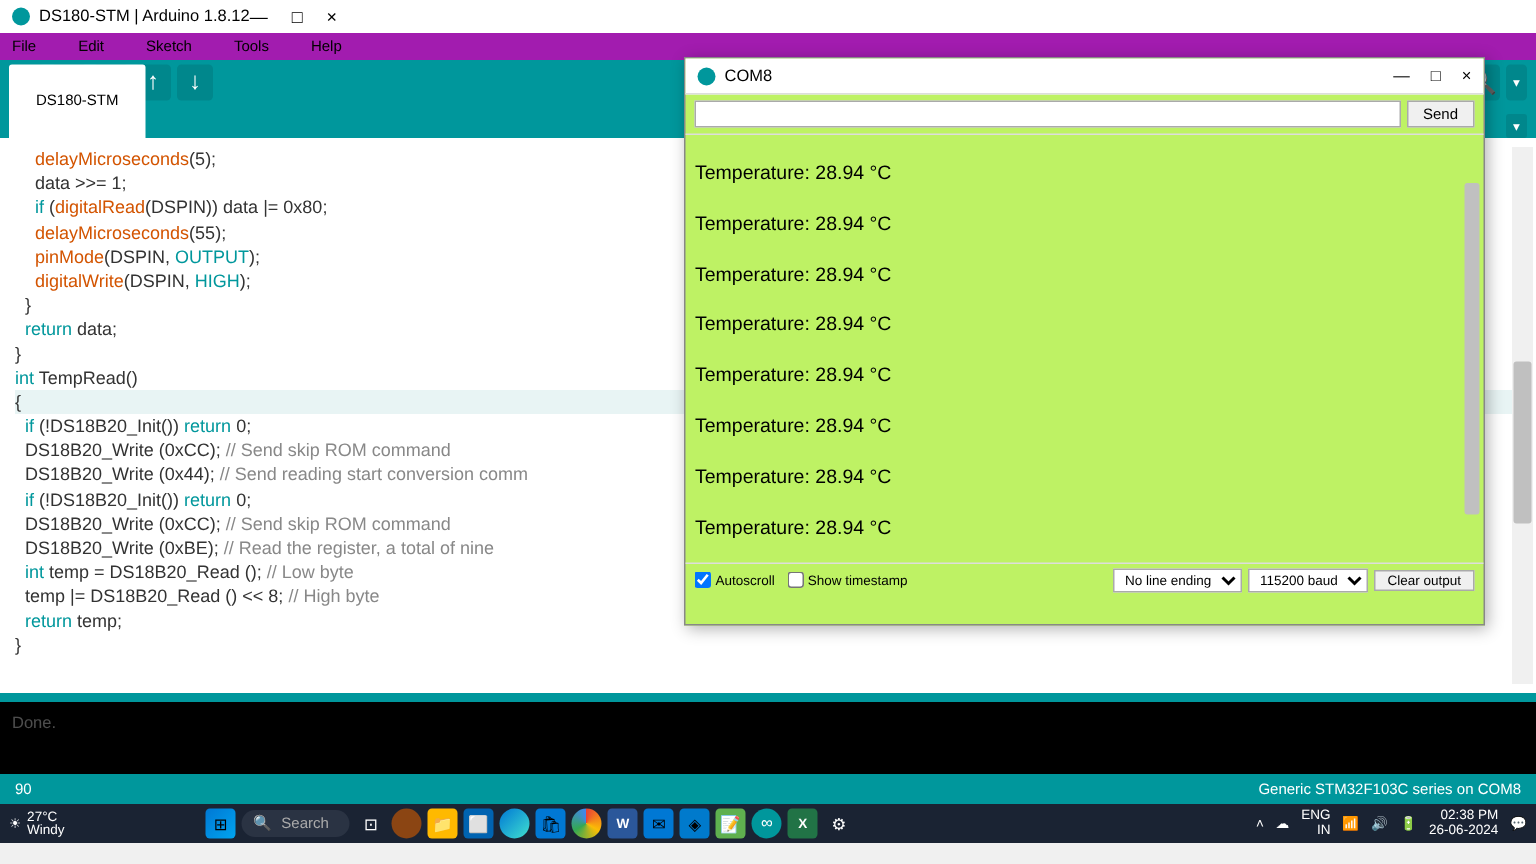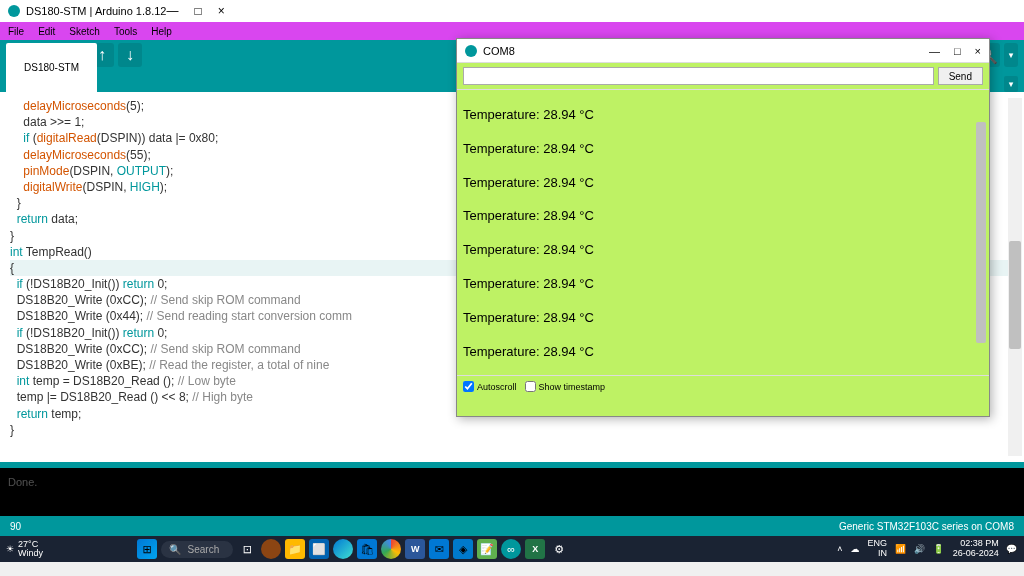--- a/index.html
+++ b/index.html
@@ -5,21 +5,21 @@
     * { margin: 0; padding: 0; box-sizing: border-box; font-family: 'Segoe UI', sans-serif; }
     body { width: 1024px; height: 576px; overflow: hidden; background: #f0f0f0; }
     
     
     .titlebar { height: 22px; background: #fff; display: flex; align-items: center; padding: 0 8px; font-size: 11px; }
     .titlebar-left { display: flex; align-items: center; gap: 6px; }
     .titlebar-icon { width: 12px; height: 12px; background: #00979c; border-radius: 50%; }
     .titlebar-controls { display: flex; gap: 16px; font-size: 12px; }
     
     
-    .menubar { height: 18px; background: #d946ef; display: flex; align-items: center; padding: 0 8px; gap: 14px; font-size: 10px; }
+    .menubar { height: 18px; background: #a21caf; display: flex; align-items: center; padding: 0 8px; gap: 28px; font-size: 10px; }
     .menubar span { cursor: pointer; }
     
     
     .toolbar { height: 30px; background: #00979c; display: flex; align-items: center; padding: 0 6px; justify-content: space-between; }
     .toolbar-left { display: flex; gap: 4px; }
     .toolbar-btn { width: 24px; height: 24px; background: #00878c; border-radius: 3px; display: flex; align-items: center; justify-content: center; cursor: pointer; color: #fff; }
     .toolbar-right { display: flex; gap: 4px; }
     .toolbar-search { width: 24px; height: 24px; background: #00878c; border-radius: 3px; display: flex; align-items: center; justify-content: center; cursor: pointer; color: #fff; }
     .toolbar-dropdown { width: 14px; height: 24px; background: #00878c; border-radius: 3px; cursor: pointer; color: #fff; display: flex; align-items: center; justify-content: center; font-size: 9px; }
     
@@ -238,14 +238,23 @@
   </div>
   <div class="serial-footer">
     <label class="serial-check">
       <input type="checkbox" checked="" style="">
       <span>Autoscroll</span>
     </label>
     <label class="serial-check">
       <input type="checkbox" style="">
       <span>Show timestamp</span>
     </label>
+    <div style="margin-left:auto;display:flex;gap:4px;align-items:center">
+      <select class="serial-select">
+        <option>No line ending</option>
+      </select>
+      <select class="serial-select">
+        <option>115200 baud</option>
+      </select>
+      <button class="serial-clear">Clear output</button>
+    </div>
   </div>
 </div>
 
 </body></html>

